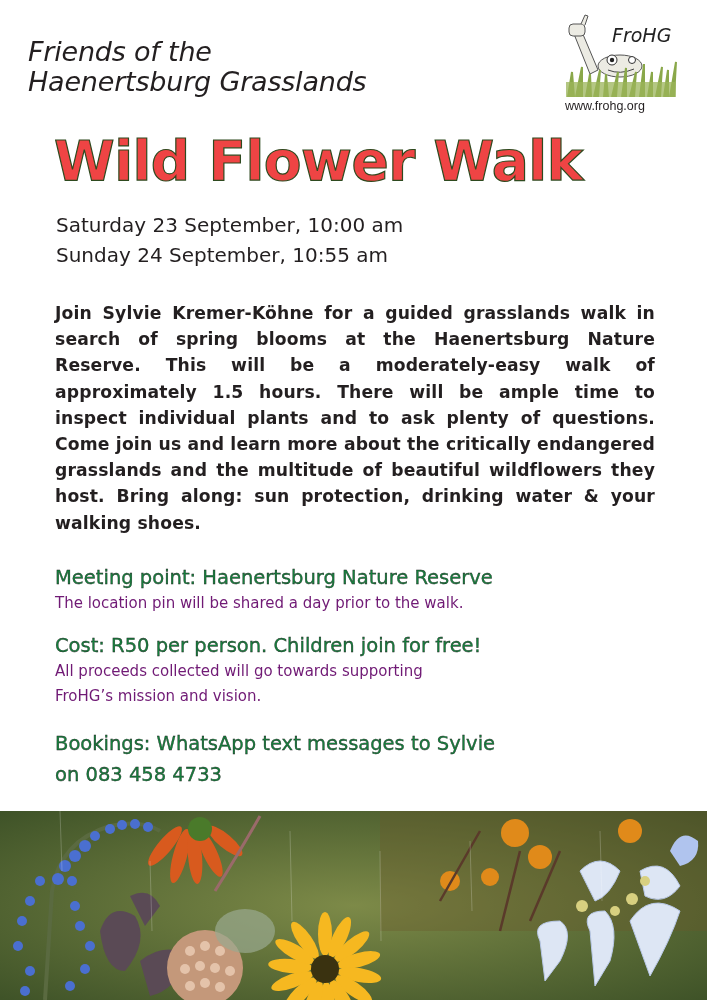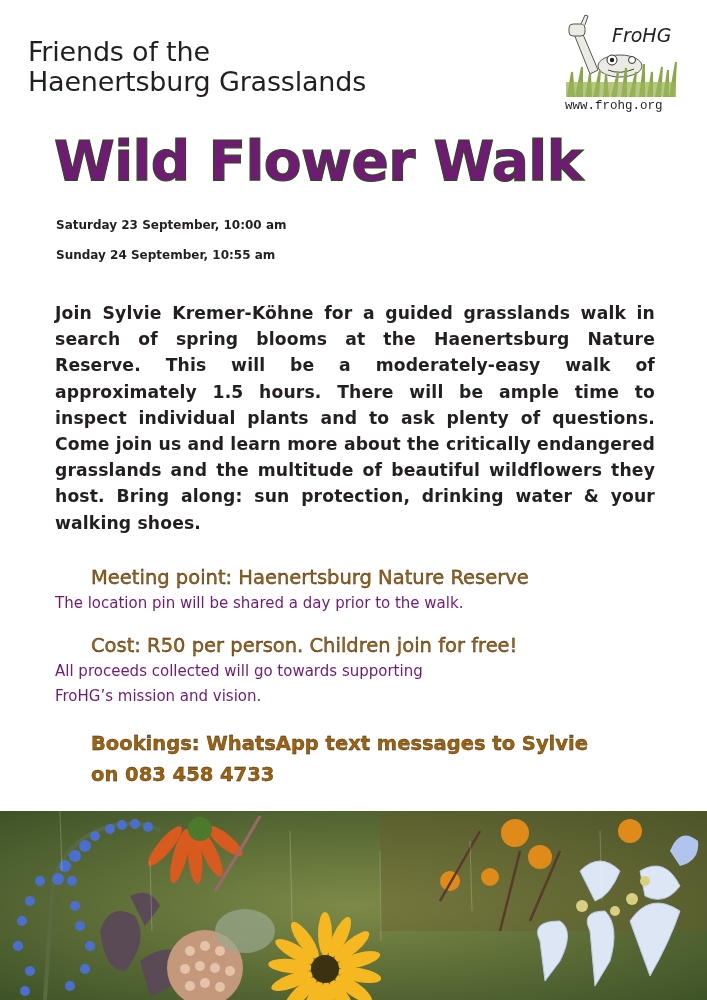--- a/index.html
+++ b/index.html
@@ -5,52 +5,53 @@
   html, body { margin: 0; padding: 0; }
   body {
     width: 707px; height: 1000px; overflow: hidden; position: relative;
     background: #ffffff; color: #231f20;
     font-family: "DejaVu Sans", "Liberation Sans", sans-serif;
   }
   .org-name {
     position: absolute; left: 28px; top: 37px;
     font-size: 27px; line-height: 30px; color: #231f20; letter-spacing: -0.2px;
     font-family: "DejaVu Sans", sans-serif;
+    font-style: italic;
   }
   .logo {
     position: absolute; left: 560px; top: 12px; width: 125px; height: 105px;
   }
   .logo svg { display: block; }
   .logo-url {
     position: absolute; left: 565px; top: 99px; width: 120px;
     font-size: 12.5px; color: #231f20; text-align: left;
-    font-family: Liberation Mono, monospace;
+    font-family: Liberation Sans, sans-serif;
   }
   .title {
     position: absolute; left: 54px; top: 128px; width: 620px;
     font-family: "DejaVu Sans", sans-serif; font-weight: 900;
-    font-size: 55px; line-height: 66px; color: #701a75; letter-spacing: -0.5px;
+    font-size: 55px; line-height: 66px; color: #ef4444; letter-spacing: -0.5px;
     -webkit-text-stroke: 1.2px #2e4a1f;
   }
   .dates {
     position: absolute; left: 56px; top: 210px;
-    font-weight: bold; font-size: 12px; line-height: 30px; color: #231f20;
+    font-weight: normal; font-size: 20px; line-height: 30px; color: #231f20;
   }
   .body-text {
     position: absolute; left: 55px; top: 300px; width: 600px;
     font-size: 17.2px; line-height: 26.2px; text-align: justify; color: #231f20;
     font-family: "DejaVu Sans", sans-serif; letter-spacing: 0.15px; font-weight: bold;
   }
   .info-block { position: absolute; left: 55px; width: 610px; }
-  .info-head { font-size: 19.5px; line-height: 26px; color: #a16207; font-weight: normal; margin-left: 36px; -webkit-text-stroke: 0.35px #231f20; }
+  .info-head { font-size: 19.5px; line-height: 26px; color: #15803d; font-weight: normal; -webkit-text-stroke: 0.35px #231f20; }
   .info-sub { font-size: 15px; line-height: 25px; color: #701a75; }
   .meeting { top: 565px; }
   .cost { top: 633px; }
   .bookings { top: 728px; }
-  .bookings .info-head { line-height: 31px; font-weight: bold; }
+  .bookings .info-head { line-height: 31px; }
   .photo-strip {
     position: absolute; left: 0; top: 811px; width: 707px; height: 189px; overflow: hidden;
     background: linear-gradient(180deg, #55643a 0%, #6a7a40 40%, #4d6230 100%);
   }
 </style>
 </head>
 <body>
 
 <div class="org-name">
   <div>Friends of the</div>

